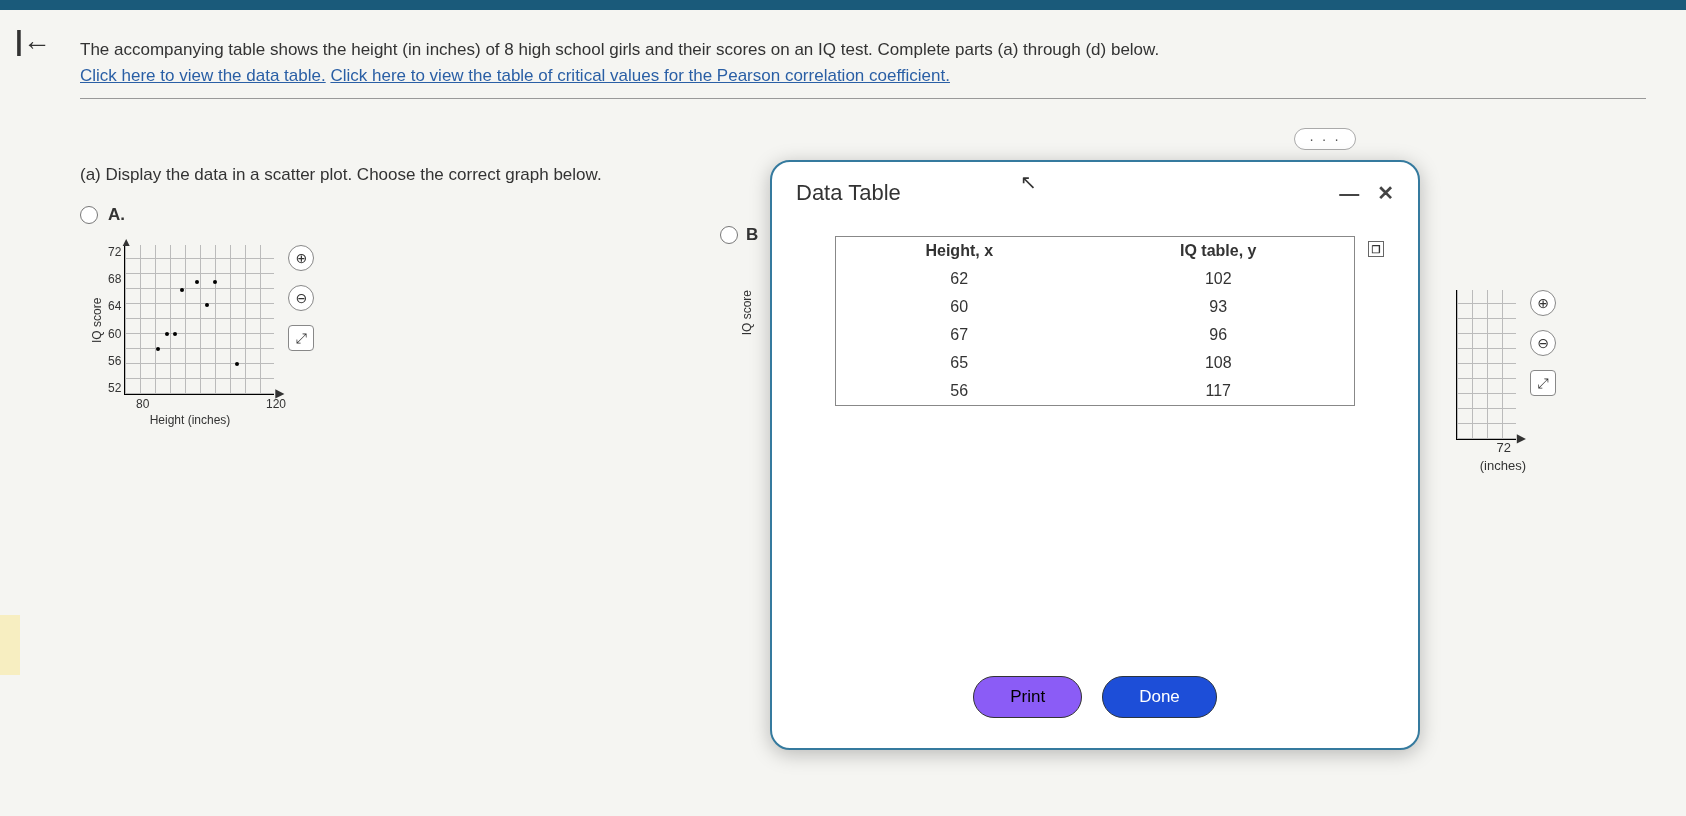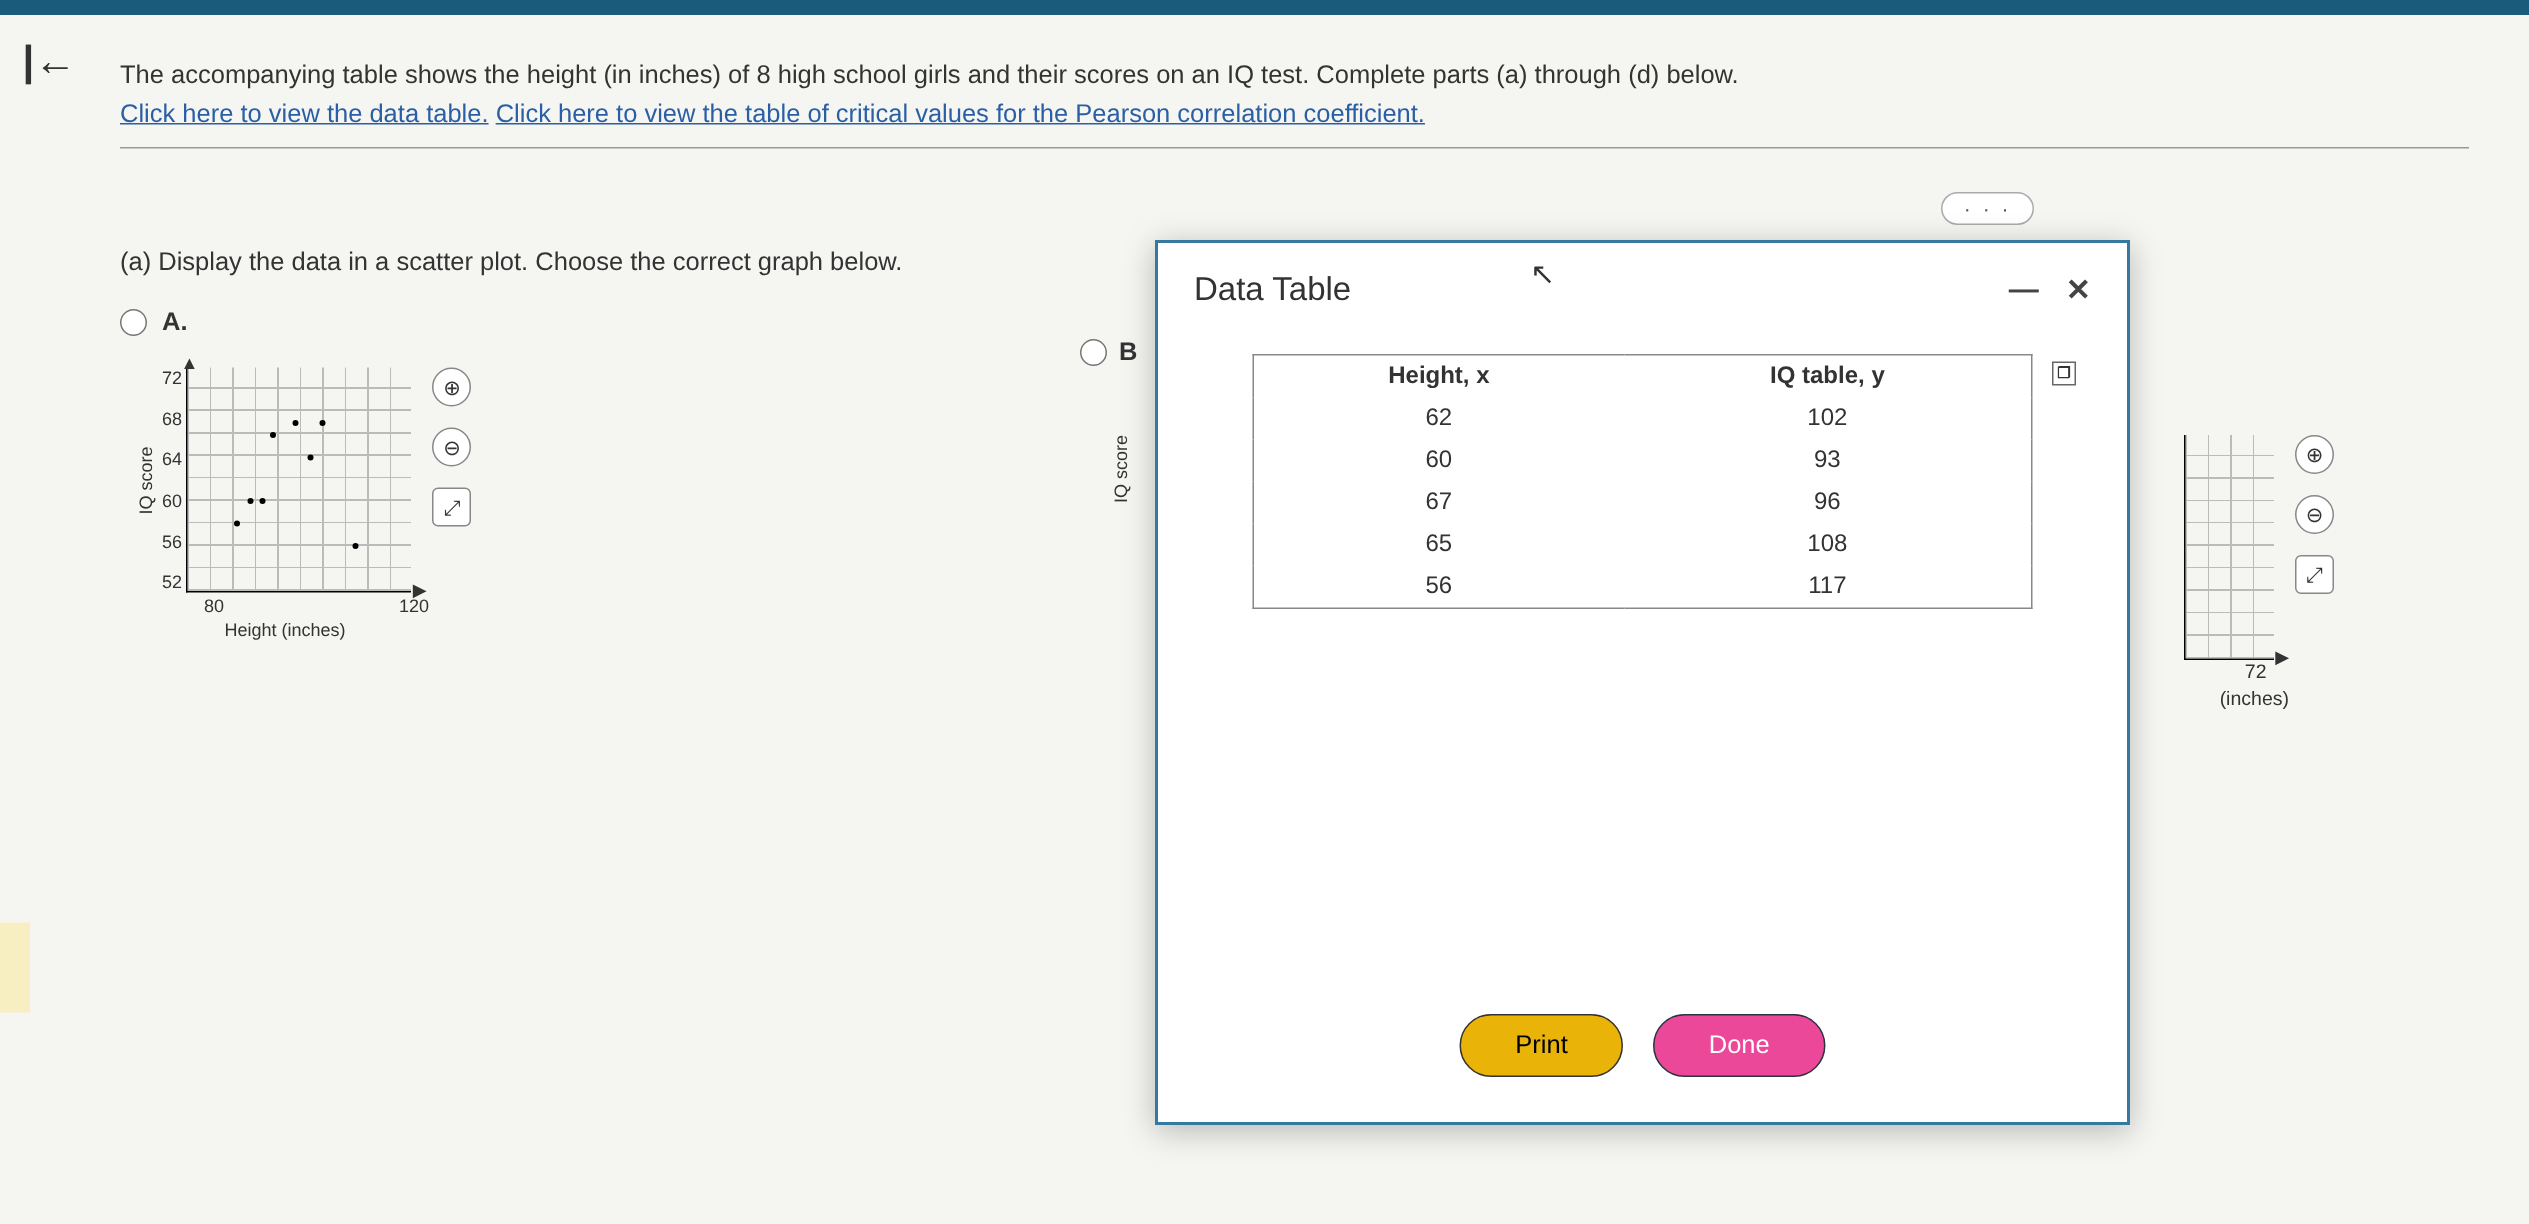--- a/index.html
+++ b/index.html
@@ -134,21 +134,21 @@
     display:flex; flex-direction:column; gap:14px;
   }
 
   
   .modal {
     position:absolute;
     left:770px; top:160px;
     width:650px; height:590px;
     background:#fff;
     border:2px solid #357a9e;
-    border-radius:0;
+    border-radius:20px;
     box-shadow: 0 4px 20px rgba(0,0,0,0.25);
     padding: 18px 24px;
   }
   .modal-header {
     display:flex; justify-content:space-between; align-items:center;
     margin-bottom: 30px;
   }
   .modal-title { font-size:22px; }
   .modal-ctrls { display:flex; gap:18px; align-items:center;}
   .modal-ctrls span { font-size:20px; cursor:pointer; color:#444; font-weight:bold;}
@@ -173,23 +173,23 @@
   .modal-buttons {
     position:absolute; bottom:30px; left:0; right:0;
     display:flex; justify-content:center; gap:20px;
   }
   .btn {
     padding: 10px 36px;
     border-radius: 24px;
     font-size:17px;
     cursor:pointer;
     border:1.5px solid #333;
-    background:#eab308;
-  }
-  .btn.primary { background:#ec4899; color:#fff; border-color:#2b3440;}
+    background:#8b5cf6;
+  }
+  .btn.primary { background:#1d4ed8; color:#fff; border-color:#2b3440;}
   .cursor-img {
     position:absolute; left:1020px; top:170px;
     font-size:20px; pointer-events:none;
   }
   .yellow-stub {
     position:absolute; left:0; top:615px;
     width:20px; height:60px; background:#f7eec1;
   }
 </style>
 </head>

